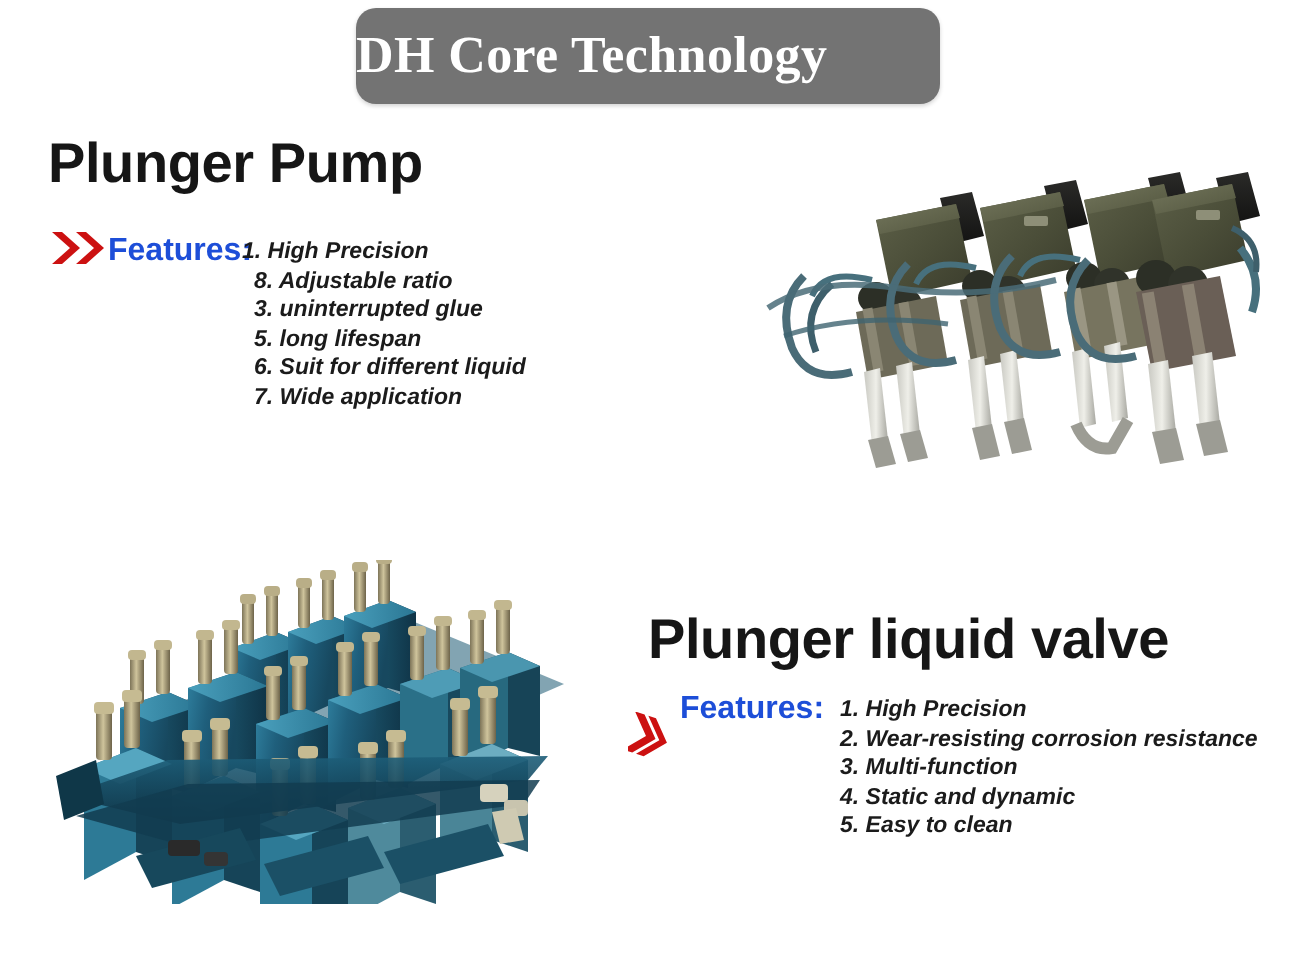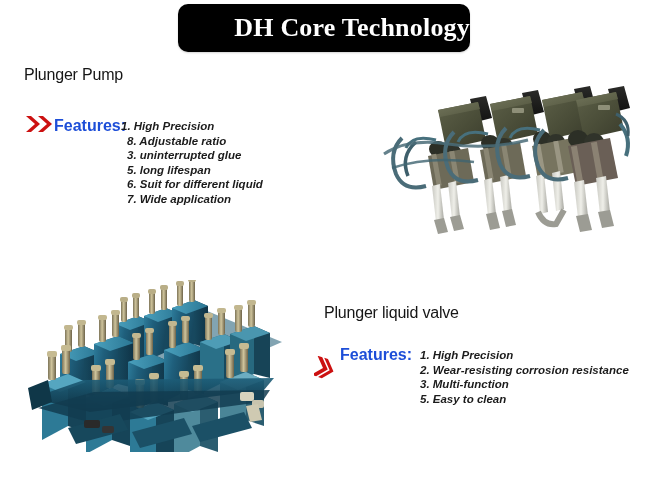--- a/index.html
+++ b/index.html
@@ -23,43 +23,43 @@
     background: #ffffff;
   }
 
   
   .title-banner {
     position: absolute;
     left: 178px;
     top: 4px;
     width: 292px;
     height: 48px;
-    background: #000000;
+    background: #737373;
     border-radius: 10px;
     display: flex;
     align-items: center;
-    justify-content: flex-end;
+    justify-content: flex-start;
     box-shadow: 0 1px 2px rgba(0,0,0,0.18);
   }
   .title-banner .title-text {
     font-family: "Liberation Serif", serif;
     font-weight: bold;
     font-size: 26px;
     color: #ffffff;
     letter-spacing: 0.2px;
     line-height: 1;
     white-space: nowrap;
   }
 
   
   .section-heading {
     position: absolute;
     font-family: "Liberation Sans", sans-serif;
-    font-weight: normal;
-    font-size: 16px;
+    font-weight: bold;
+    font-size: 28px;
     color: #161616;
     letter-spacing: -0.2px;
     white-space: nowrap;
   }
   #pump-heading { left: 24px; top: 66px; }
   #valve-heading { left: 324px; top: 304px; }
 
   
   .features-label {
     position: absolute;
@@ -258,20 +258,21 @@
       </g>
     </svg>
   </div>
 
   <div class="features-label" id="valve-features-label">Features:</div>
 
   <ul class="feature-list" id="valve-feature-list">
     <li>1. High Precision</li>
     <li>2. Wear-resisting corrosion resistance</li>
     <li>3. Multi-function</li>
+    <li>4. Static and dynamic</li>
     <li>5. Easy to clean</li>
   </ul>
 
   <div class="photo" id="valve-photo">
     <svg viewBox="0 0 290 172" preserveAspectRatio="none">
       <defs>
         <linearGradient id="blueBody" x1="0" y1="0" x2="1" y2="0.4">
           <stop offset="0%" stop-color="#2f7f9e"></stop>
           <stop offset="45%" stop-color="#1f5f7c"></stop>
           <stop offset="100%" stop-color="#17485f"></stop>

